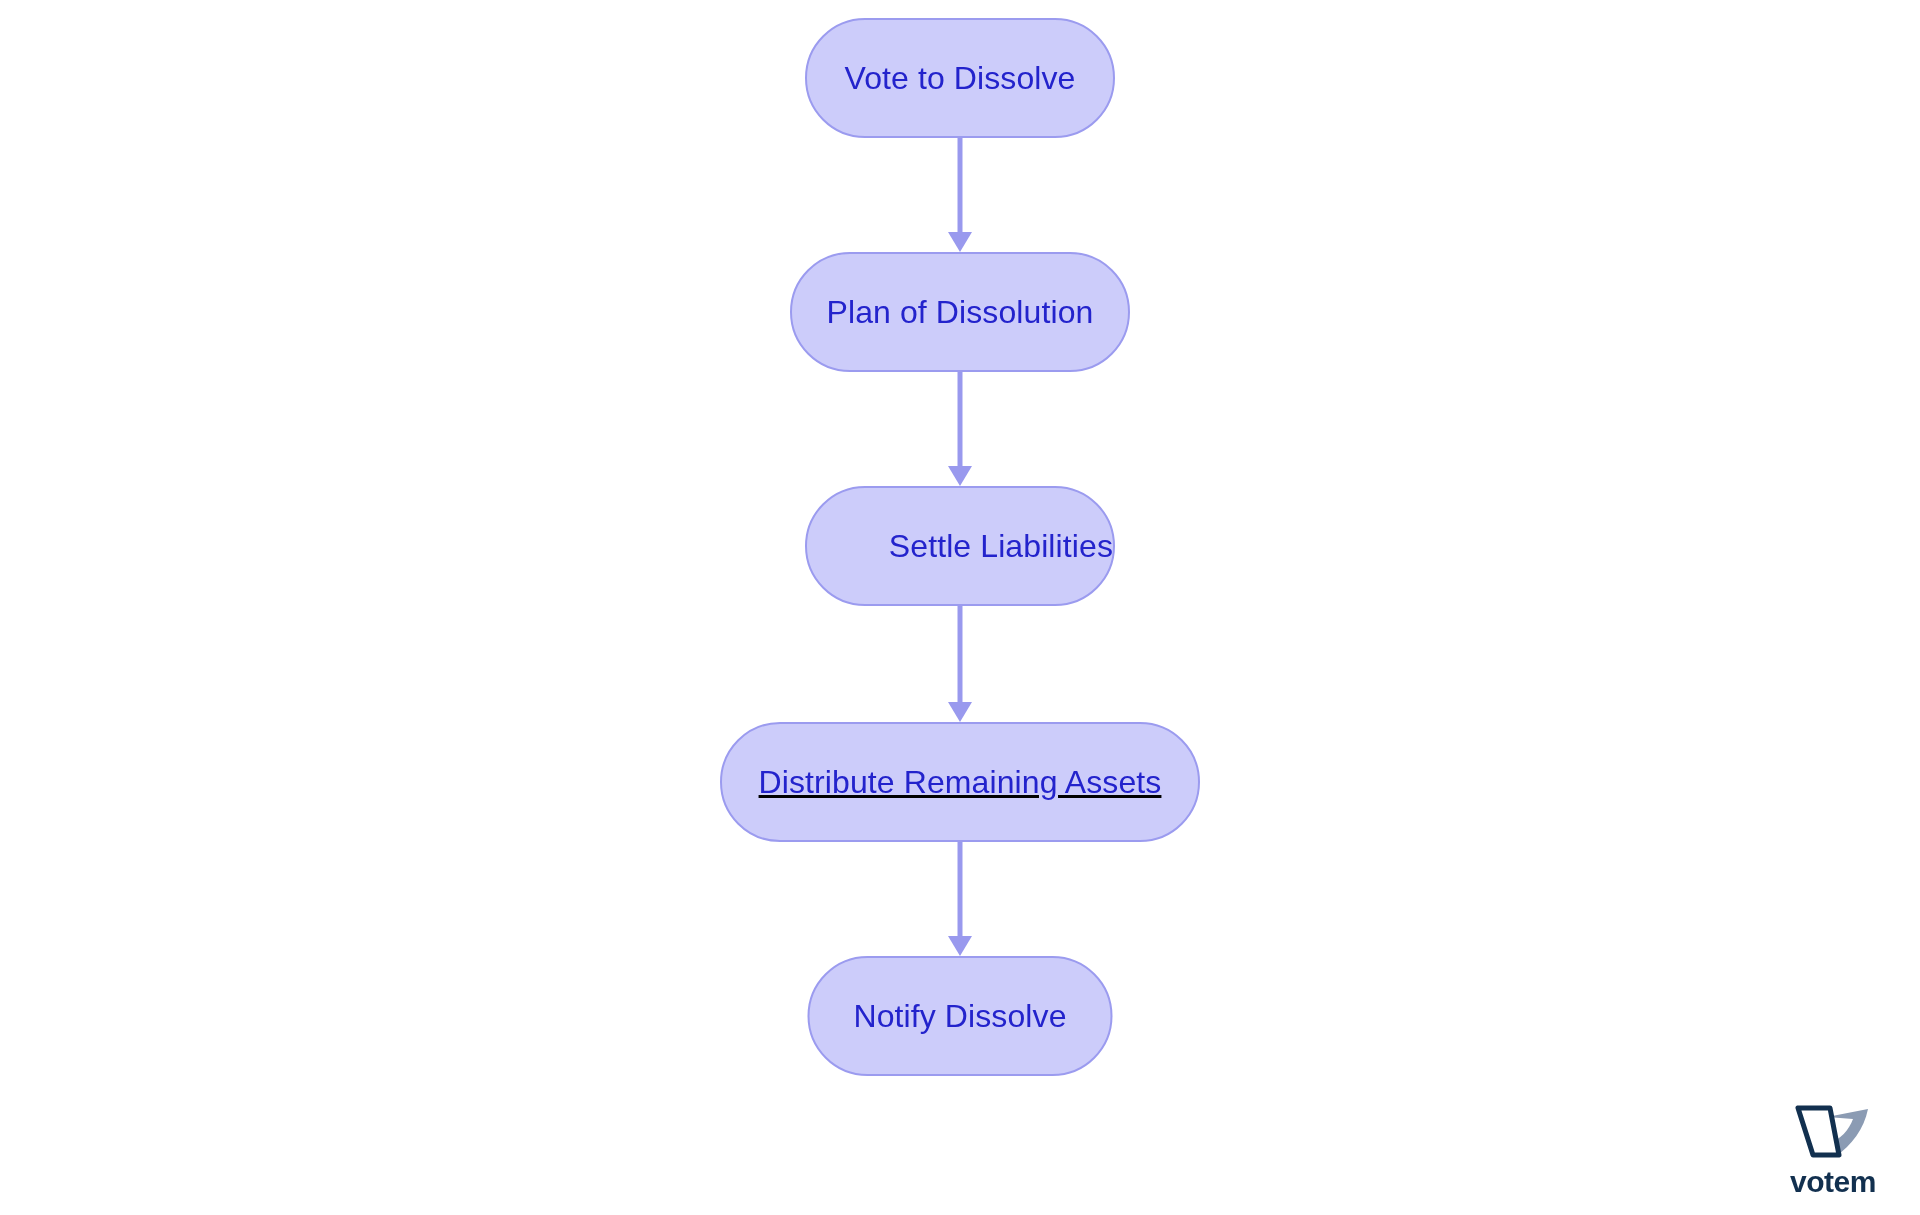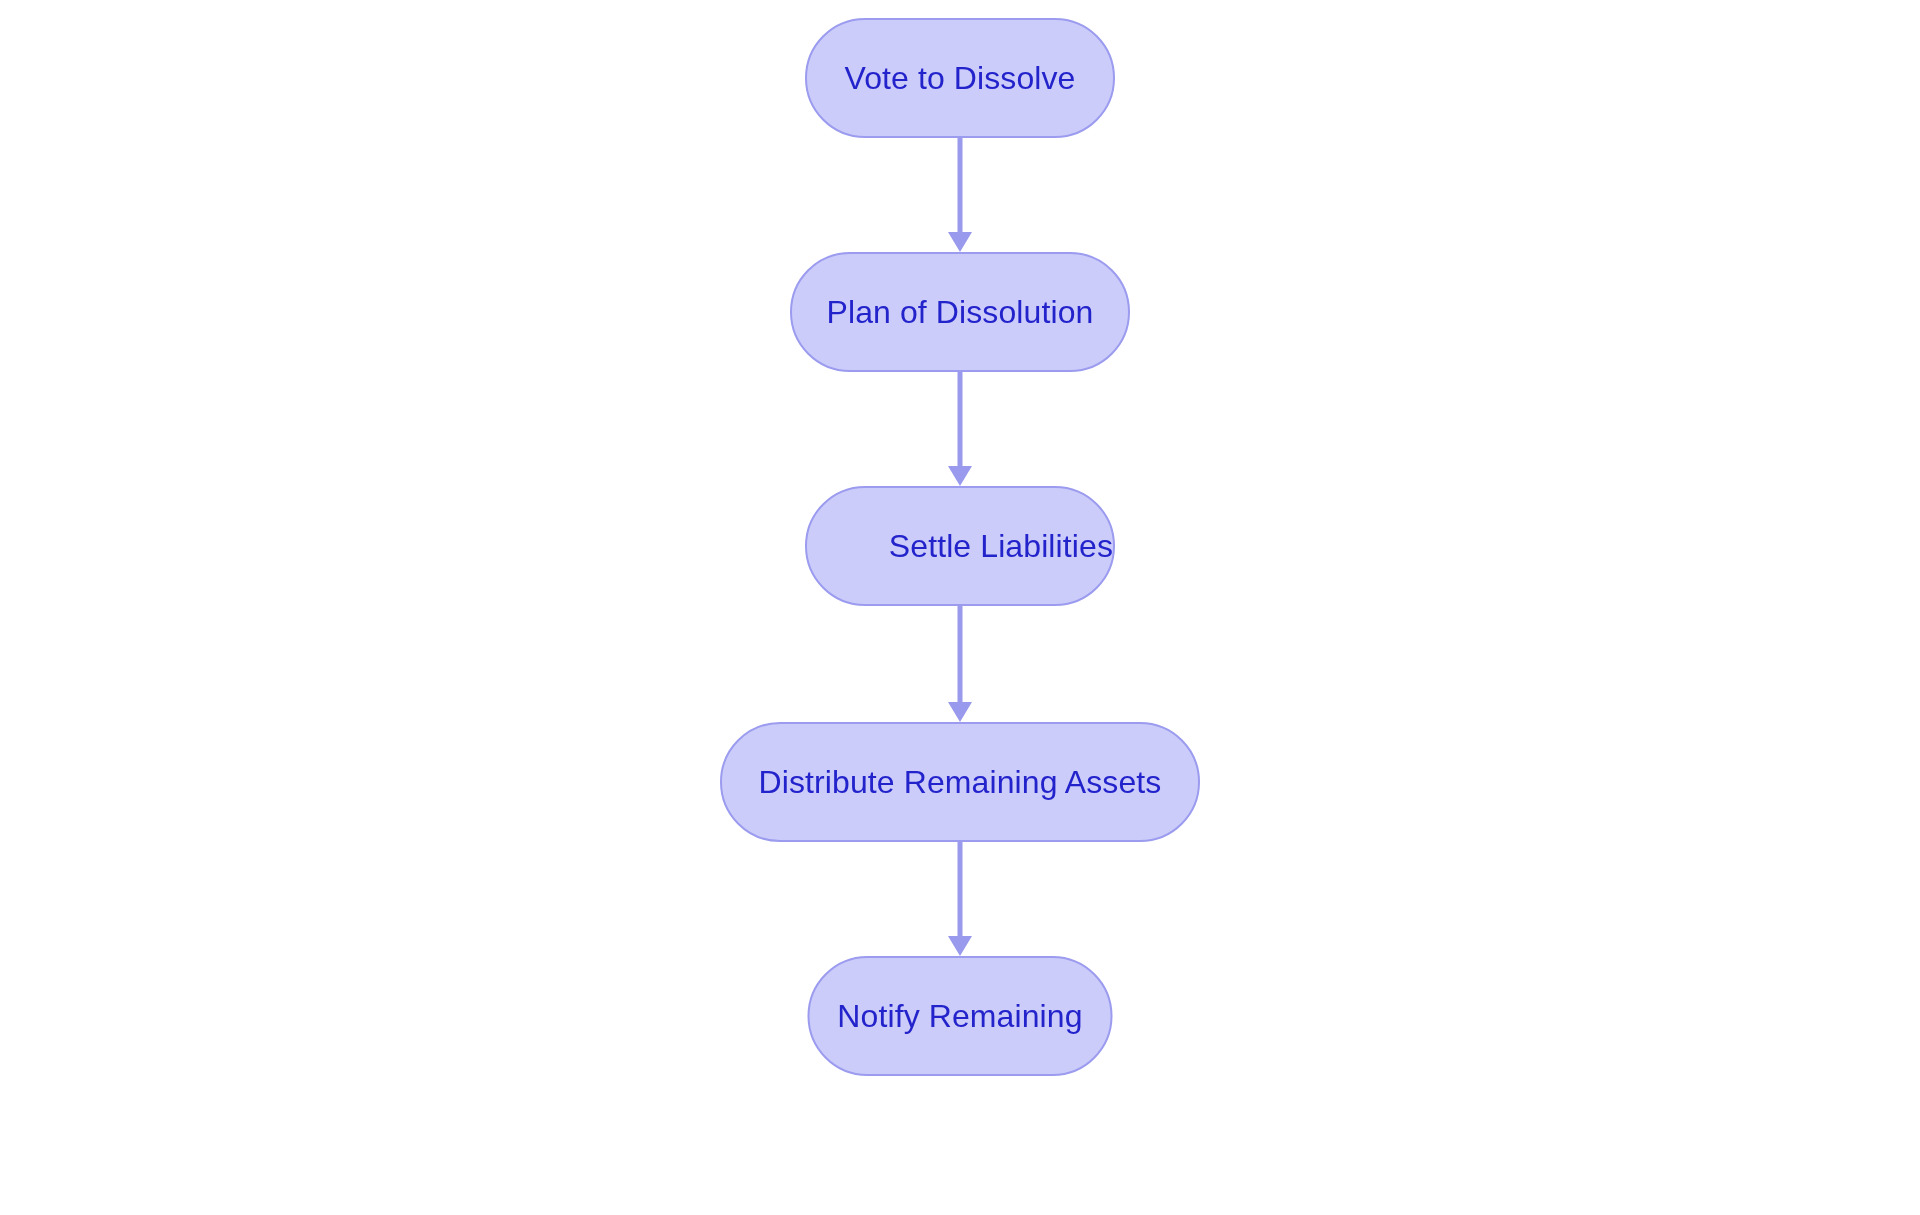--- a/index.html
+++ b/index.html
@@ -96,22 +96,31 @@
   <div id="nodes-layer">
       <div class="node" style="left: 960px; top: 78px; width: 310px;">
         <span class="node-label">Vote to Dissolve</span>
       </div>
       <div class="node" style="left: 960px; top: 312px; width: 340px; align-items: center;">
         <span class="node-label">Plan of Dissolution</span>
       </div>
       <div class="node" style="left: 960px; top: 546px; width: 310px; justify-content: flex-end;">
         <span class="node-label">Settle Liabilities</span>
       </div>
-      <div class="node" style="left: 960px; top: 782px; width: 480px;">
+      <div class="node" style="left: 960px; top: 782px; width: 480px; text-decoration: underline;">
         <span class="node-label">Distribute Remaining Assets</span>
       </div>
       <div class="node" style="left: 960px; top: 1016px; width: 305px;">
-        <span class="node-label">Notify Remaining</span>
+        <span class="node-label">Notify Dissolve</span>
       </div>
     </div>
 
+  <div id="brand-logo">
+    <svg id="logo-mark" viewBox="0 0 78 58" xmlns="http://www.w3.org/2000/svg">
+
+      <path d="M33 14 L74 6 C70 26 58 42 41 54 L33 42 C47 36 55 27 59 16 Z" fill="#8b9bb3"></path>
+
+      <path d="M4 5 L36 5 L45 52 L19 52 Z" fill="#ffffff" stroke="#12304f" stroke-width="5" stroke-linejoin="round"></path>
+    </svg>
+    <div id="logo-wordmark">votem</div>
+  </div>
 
 </div>
 
 </body></html>

